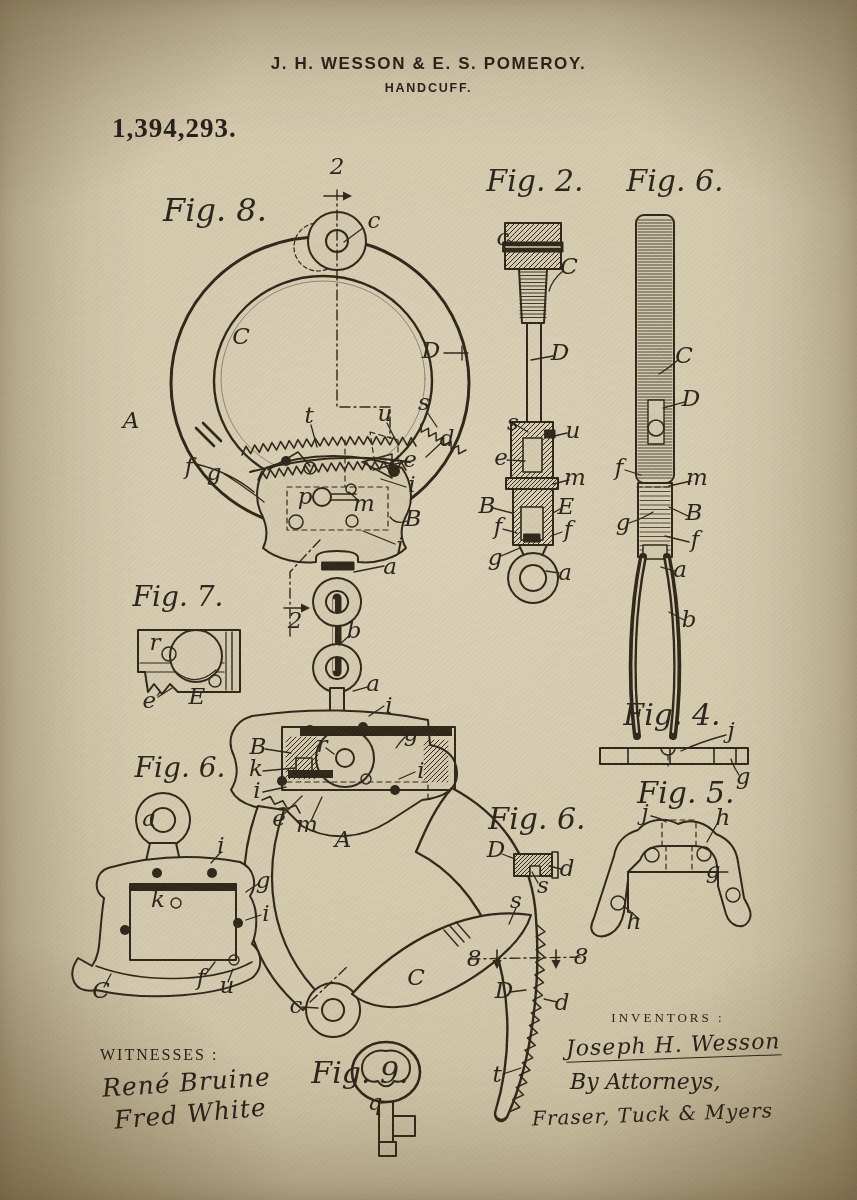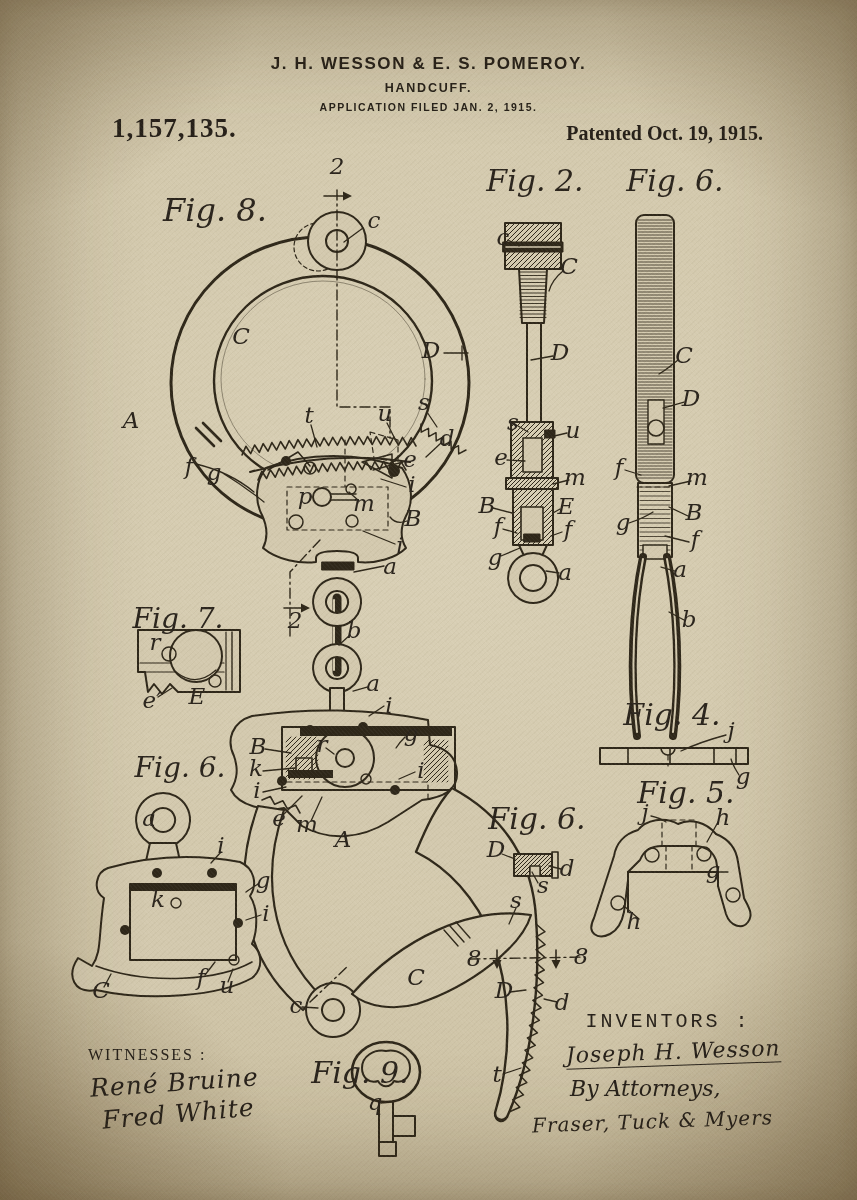--- a/index.html
+++ b/index.html
@@ -20,27 +20,27 @@
   .art{position:absolute;left:0;top:0;}
   .hdr{position:absolute;left:0;right:0;text-align:center;font-family:"Liberation Sans",sans-serif;font-weight:bold;}
   .hdr1{top:54px;font-size:17px;letter-spacing:1.6px;}
   .hdr2{top:81px;font-size:12.5px;letter-spacing:1.8px;}
   .hdr3{top:101px;font-size:10.5px;letter-spacing:1.5px;}
   .patnum{position:absolute;left:112px;top:113px;font-weight:bold;font-size:27px;letter-spacing:1px;}
   .patdate{position:absolute;right:94px;top:122px;font-weight:bold;font-size:20px;}
   .fig-label,.part-label{position:absolute;transform:translate(-50%,-55%);font-family:"DejaVu Serif",serif;
     font-style:italic;color:#2a241c;white-space:nowrap;line-height:1;}
   .part-label{font-size:23px;}
-  .witnesses{position:absolute;left:88px;top:1046px;}
+  .witnesses{position:absolute;left:100px;top:1046px;}
   .w-head{font-size:16px;letter-spacing:2px;}
   .sig{font-family:"DejaVu Serif",serif;font-style:italic;font-size:25px;letter-spacing:1px;white-space:nowrap;}
   .sig1{transform:rotate(-4deg);margin:4px 0 0 2px;}
   .sig2{transform:rotate(-5deg);margin:2px 0 0 14px;}
   .inventors{position:absolute;left:548px;top:1010px;width:240px;}
-  .inv-head{font-size:20px;letter-spacing:3px;text-align:center;font-family:Liberation Mono, monospace;}
+  .inv-head{font-size:13px;letter-spacing:3px;text-align:center;}
   .inv-line1{margin-top:6px;margin-left:18px;}
   .inv-name{display:inline-block;font-family:"DejaVu Serif",serif;font-style:italic;font-size:22px;letter-spacing:1px;
     border-bottom:1.5px solid #2a241c;padding-bottom:1px;transform:rotate(-2deg);white-space:nowrap;}
   .inv-line2{margin-top:2px;}
   .inv-and{font-size:13px;font-weight:bold;}
   .inv-name2{display:inline-block;font-family:"DejaVu Serif",serif;font-style:italic;font-size:20px;letter-spacing:1px;
     border-bottom:1.5px solid #2a241c;padding-bottom:1px;transform:rotate(-1deg);white-space:nowrap;}
   .by-line{font-family:"DejaVu Serif",serif;font-style:italic;font-size:22px;margin:10px 0 0 22px;white-space:nowrap;}
   .att-sig{font-family:"DejaVu Serif",serif;font-style:italic;font-size:20px;letter-spacing:1px;
     transform:rotate(-2deg);margin:8px 0 0 -16px;white-space:nowrap;}
@@ -219,21 +219,21 @@
       <path fill="#2e2719" stroke="none" d="M352 196 L343 191.5 L343 200.5 Z M310 608 L301 603.5 L301 612.5 Z M497 969 L492.5 960 L501.5 960 Z M556 969 L551.5 960 L560.5 960 Z"></path>
       <path stroke-width="1.2" stroke-dasharray="5 4" d="M287 487 H388 V530 H287 Z M345 440 V487 M370 432 L398 440 V462 L374 458 Z M637 487 H673 M668 755 V766 M662 846 V820 M696 846 V820 M662 820 H696 M666 846 V872 M692 846 V872 M278 782 H428 V798"></path>
       <path stroke-width="1.3" d="M363 228 L344 242 M444 353 L468 353 M462 346 L462 360 M311 425 L317 447 M387 423 L396 441 M427 412 L437 427 M441 443 L426 457 M196 464 Q230 472 254 492 M221 472 Q244 486 264 502 M403 462 L373 470 M406 487 L381 479 M359 501 L349 492 M407 521 Q396 525 390 517 M395 544 L363 531 M384 566 L354 572 M350 635 L339 645 M367 687 L353 691 M384 706 L369 716 M405 737 Q399 743 396 748 M265 749 L291 753 M263 771 L295 768 M263 792 L286 787 M415 772 L399 779 M283 815 L302 796 M311 821 L322 797 M326 748 L334 754 M302 1007 L318 1008 M516 908 L509 924 M510 992 L526 990 M557 1002 L544 999 M503 1074 L521 1068 M508 240 L519 246 M563 271 Q552 280 549 291 M553 356 L531 360 M518 426 L528 432 M567 433 L550 437 M507 460 L525 461 M569 480 L553 484 M493 508 L512 513 M560 509 L553 513 M503 529 L517 533 M562 532 L551 536 M501 556 L520 548 M559 573 L546 571 M678 360 Q666 370 659 374 M684 402 L663 408 M625 470 L641 475 M691 481 L669 486 M688 516 L669 507 M629 523 Q644 518 653 512 M689 542 L665 536 M675 571 L661 567 M684 620 L669 612 M158 697 L172 688 M221 852 L211 863 M258 884 Q250 889 246 892 M261 915 L246 920 M205 975 L215 962 M228 982 L233 969 M104 987 L111 974 M726 735 Q700 742 681 751 M739 775 Q733 766 731 759 M651 816 Q660 818 666 822 M718 822 L707 842 M718 872 L728 872 M639 919 L624 906 M502 854 L515 859 M561 869 L549 866 M538 883 L532 872 M381 1103 L389 1102"></path>
     </g>
   </svg>
 
   <div id="labels-layer">
       <span class="fig-label" style="left: 215px; top: 212px; font-size: 32px;">Fig. 8.</span>
       <span class="fig-label" style="left: 535px; top: 182px; font-size: 30px;">Fig. 2.</span>
       <span class="fig-label" style="left: 675px; top: 182px; font-size: 30px;">Fig. 6.</span>
-      <span class="fig-label" style="left: 178px; top: 620px; font-size: 28px;">Fig. 7.</span>
+      <span class="fig-label" style="left: 178px; top: 598px; font-size: 28px;">Fig. 7.</span>
       <span class="fig-label" style="left: 180px; top: 769px; font-size: 28px;">Fig. 6.</span>
       <span class="fig-label" style="left: 672px; top: 716px; font-size: 30px;">Fig. 4.</span>
       <span class="fig-label" style="left: 686px; top: 794px; font-size: 30px;">Fig. 5.</span>
       <span class="fig-label" style="left: 537px; top: 820px; font-size: 30px;">Fig. 6.</span>
       <span class="fig-label" style="left: 320px; top: 1074px; font-size: 30px; margin-left: 40px;">Fig. 9.</span>
       <span class="part-label" style="left: 337px; top: 168px;">2</span>
       <span class="part-label" style="left: 374px; top: 222px;">c</span>
       <span class="part-label" style="left: 241px; top: 338px;">C</span>
       <span class="part-label" style="left: 431px; top: 352px;">D</span>
       <span class="part-label" style="left: 131px; top: 422px;">A</span>
@@ -311,23 +311,21 @@
       <span class="part-label" style="left: 713px; top: 872px;">g</span>
       <span class="part-label" style="left: 634px; top: 923px;">h</span>
       <span class="part-label" style="left: 496px; top: 851px;">D</span>
       <span class="part-label" style="left: 567px; top: 870px;">d</span>
       <span class="part-label" style="left: 543px; top: 887px;">s</span>
       <span class="part-label" style="left: 375px; top: 1104px;">q</span>
     </div>
 
   <div class="hdr hdr1">J. H. WESSON &amp; E. S. POMEROY.</div>
   <div class="hdr hdr2">HANDCUFF.</div>
-  <div class="hdr hdr3">APPLICATION FILED JAN. 2, 1915.</div>
-  <div class="patnum">1,157,135.</div>
-  <div class="patdate">Patented  Oct. 19, 1915.</div>
+  <div class="patnum">1,394,293.</div>
 
   <div class="witnesses">
     <div class="w-head">WITNESSES :</div>
     <div class="sig sig1">René Bruine</div>
     <div class="sig sig2">Fred White</div>
   </div>
 
   <div class="inventors">
     <div class="inv-head">INVENTORS :</div>
     <div class="inv-line1">

